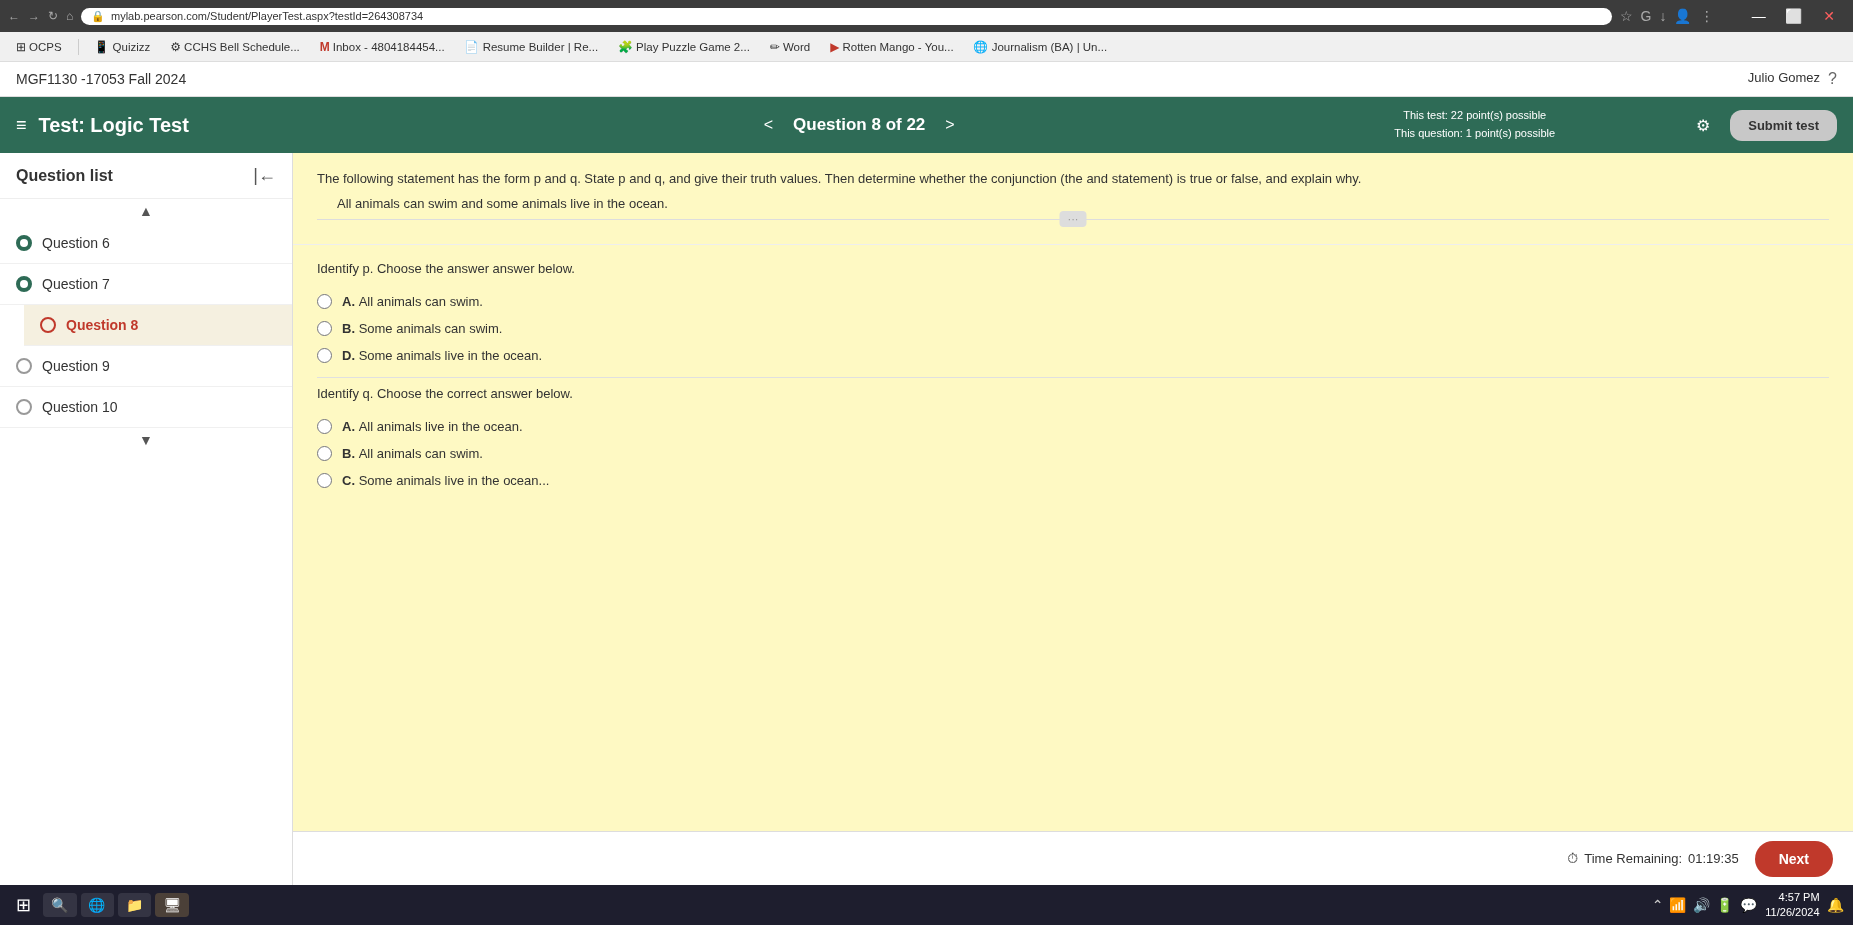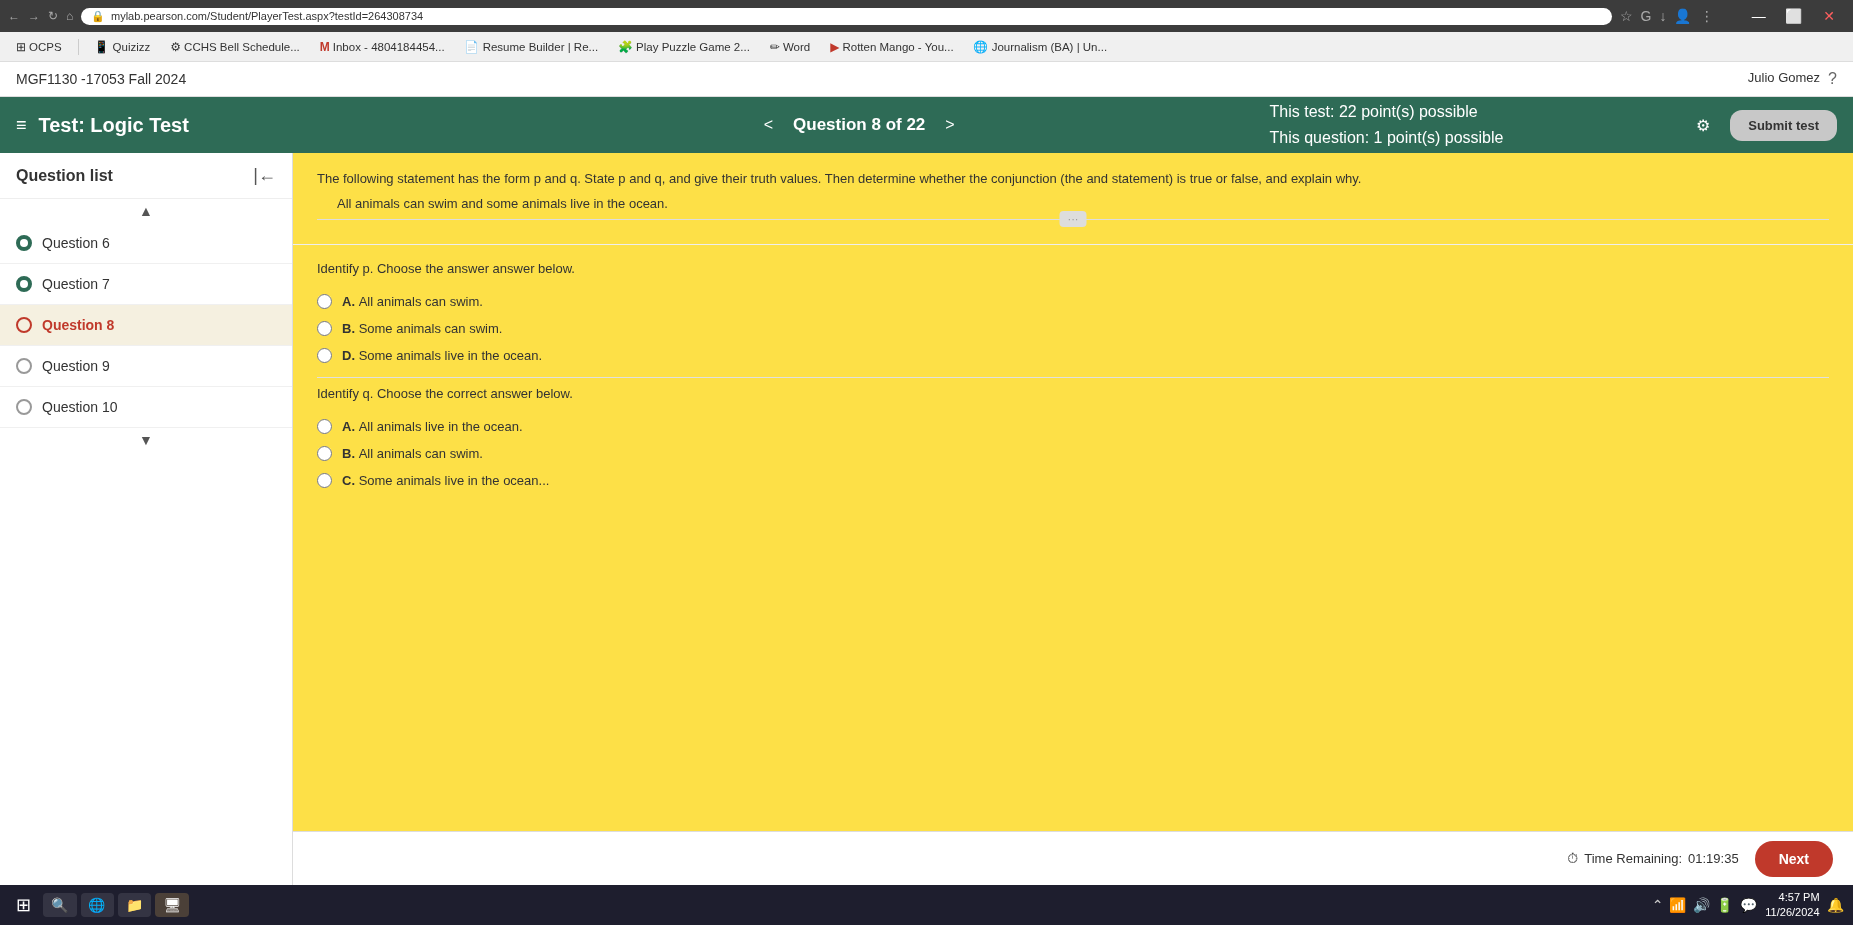--- a/index.html
+++ b/index.html
@@ -10,51 +10,51 @@
     .browser-titlebar { background: #3c3c3c; display: flex; align-items: center; padding: 4px 8px; gap: 8px; height: 32px; }
     .title-btn { color: #fff; font-size: 14px; padding: 2px 10px; background: transparent; border: none; cursor: pointer; }
     .title-btn:last-child { color: #fff; }
 
     .bookmarks-bar { background: #f0f0f0; display: flex; align-items: center; padding: 2px 8px; gap: 4px; height: 30px; border-bottom: 1px solid #ddd; overflow: hidden; }
     .bookmark-item { display: flex; align-items: center; gap: 3px; padding: 2px 8px; border-radius: 4px; cursor: pointer; font-size: 11.5px; color: #333; white-space: nowrap; }
     .bookmark-icon { font-size: 12px; }
     .separator { width: 1px; height: 16px; background: #ccc; margin: 0 4px; }
 
     
-    .main-content { background: #fde047; height: calc(925px - 102px); display: flex; flex-direction: column; }
+    .main-content { background: #fef9c3; height: calc(925px - 102px); display: flex; flex-direction: column; }
 
     
     .course-header { background: #fff; padding: 8px 16px; border-bottom: 1px solid #ddd; display: flex; justify-content: space-between; align-items: center; }
     .course-title { font-size: 14px; color: #333; font-weight: normal; }
     .user-area { display: flex; align-items: flex-start; gap: 8px; font-size: 13px; color: #333; }
     .help-btn { background: none; border: none; cursor: pointer; color: #666; font-size: 16px; }
 
     
     .test-header { background: #2e6b56; color: #fff; padding: 0 16px; display: flex; align-items: center; min-height: 56px; }
     .menu-icon { font-size: 18px; margin-right: 12px; cursor: pointer; }
     .test-title { font-size: 20px; font-weight: bold; flex: 1; }
     .question-nav { display: flex; align-items: center; gap: 12px; flex: 2; justify-content: center; }
     .nav-arrow { background: none; border: none; color: #fff; font-size: 16px; cursor: pointer; padding: 4px 8px; }
     .question-label { font-size: 17px; font-weight: bold; }
-    .test-info { flex: 1; text-align: left; font-size: 16px; line-height: 1.6; }
+    .test-info { flex: 1; text-align: center; font-size: 11px; line-height: 1.6; }
     .gear-btn { background: none; border: none; color: #fff; font-size: 16px; cursor: pointer; margin-left: 16px; }
     .submit-area { display: flex; flex-direction: column; align-items: flex-end; gap: 4px; margin-left: 20px; }
     .submit-btn { background: #c8c8c8; color: #333; border: none; padding: 8px 18px; border-radius: 12px; font-size: 13px; cursor: pointer; font-weight: bold; }
 
     
     .body-layout { display: flex; flex: 1; overflow: hidden; }
 
     
     .sidebar { width: 293px; background: #fff; border-right: 1px solid #ddd; display: flex; flex-direction: column; }
     .sidebar-header { display: flex; align-items: center; justify-content: space-between; padding: 12px 16px; border-bottom: 1px solid #eee; }
     .sidebar-title { font-size: 16px; font-weight: bold; color: #333; }
     .collapse-btn { background: none; border: none; cursor: pointer; font-size: 18px; color: #555; }
     .sidebar-scroll { flex: 1; overflow-y: auto; }
     .question-item { display: flex; align-items: center; gap: 10px; padding: 12px 16px; cursor: pointer; border-bottom: 1px solid #f0f0f0; font-size: 14px; color: #333; }
-    .question-item.active { background: #f5f0e0; color: #c0392b; font-weight: bold; }
+    .question-item.active { background: #f5f0e0; color: #c0392b; font-weight: bold; margin-left: 24px; }
     .question-item.completed { color: #333; text-align: right; }
     .radio-circle { width: 16px; height: 16px; border-radius: 50%; border: 2px solid #2e6b56; display: inline-block; flex-shrink: 0; position: relative; }
     .radio-circle.filled { background: #2e6b56; }
     .radio-circle.filled::after { content: ''; position: absolute; top: 2px; left: 2px; width: 8px; height: 8px; border-radius: 50%; background: #fff; }
     .radio-circle.empty { border: 2px solid #999; }
     .radio-circle.active-circle { border: 2px solid #c0392b; }
 
     
     .question-content { flex: 1; display: flex; flex-direction: column; overflow: hidden; }
     .question-text-area { padding: 16px 24px; border-bottom: 1px solid #eee; }

